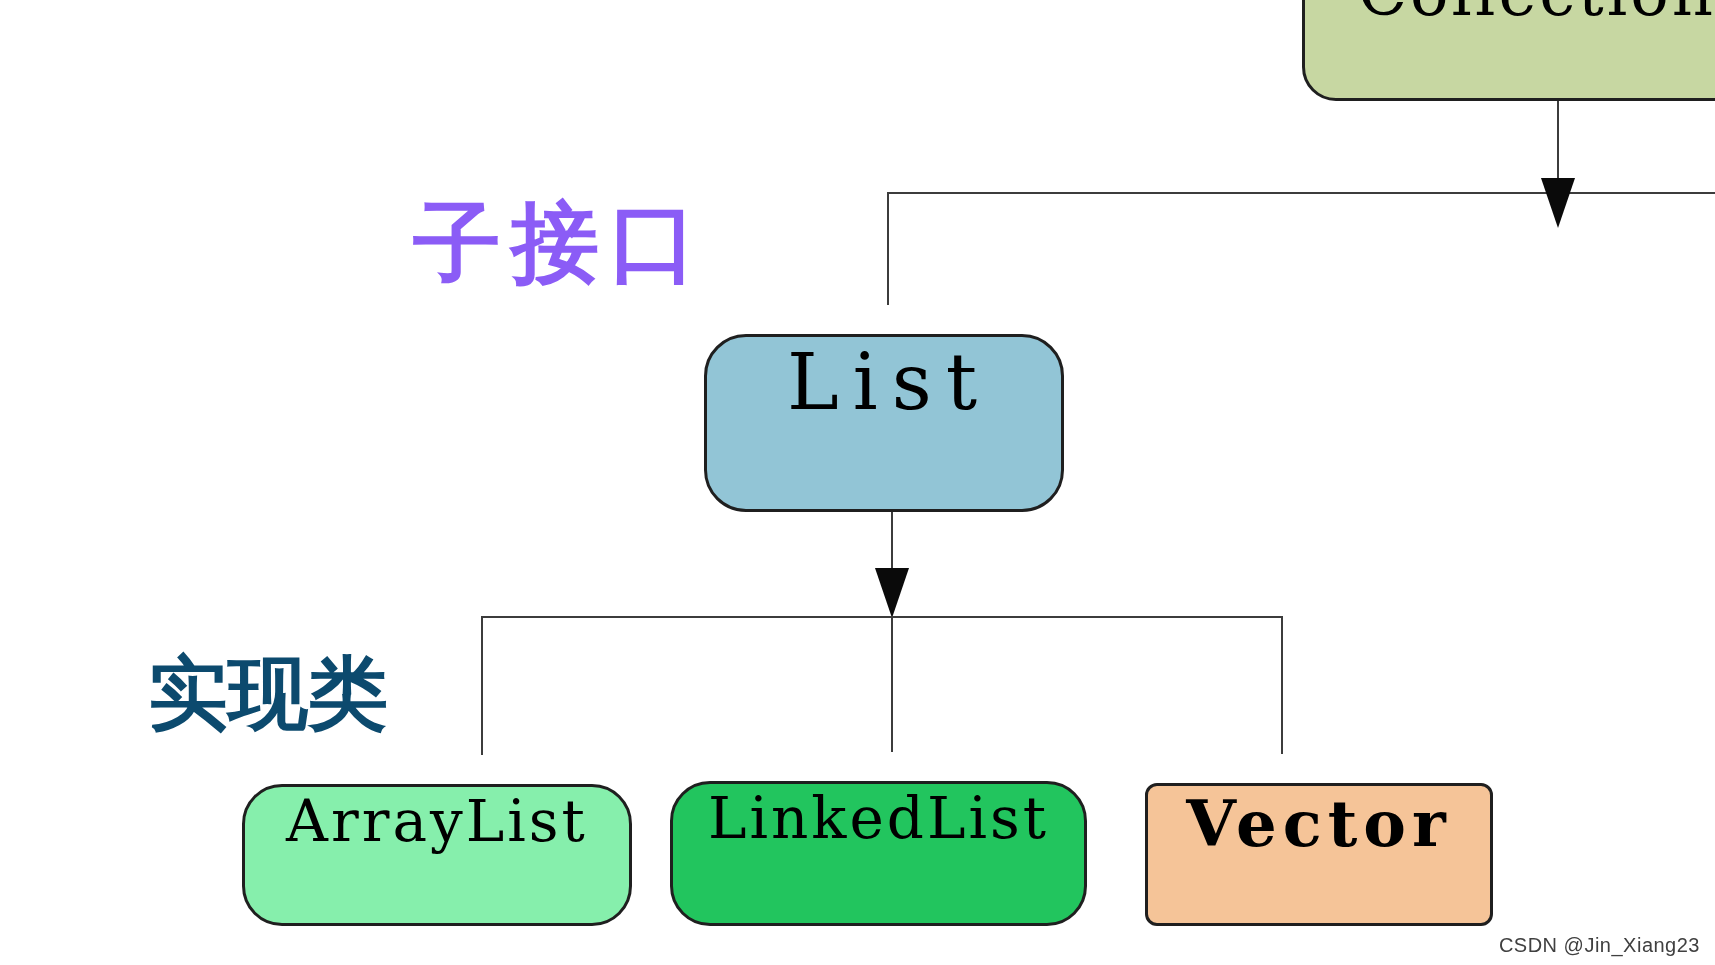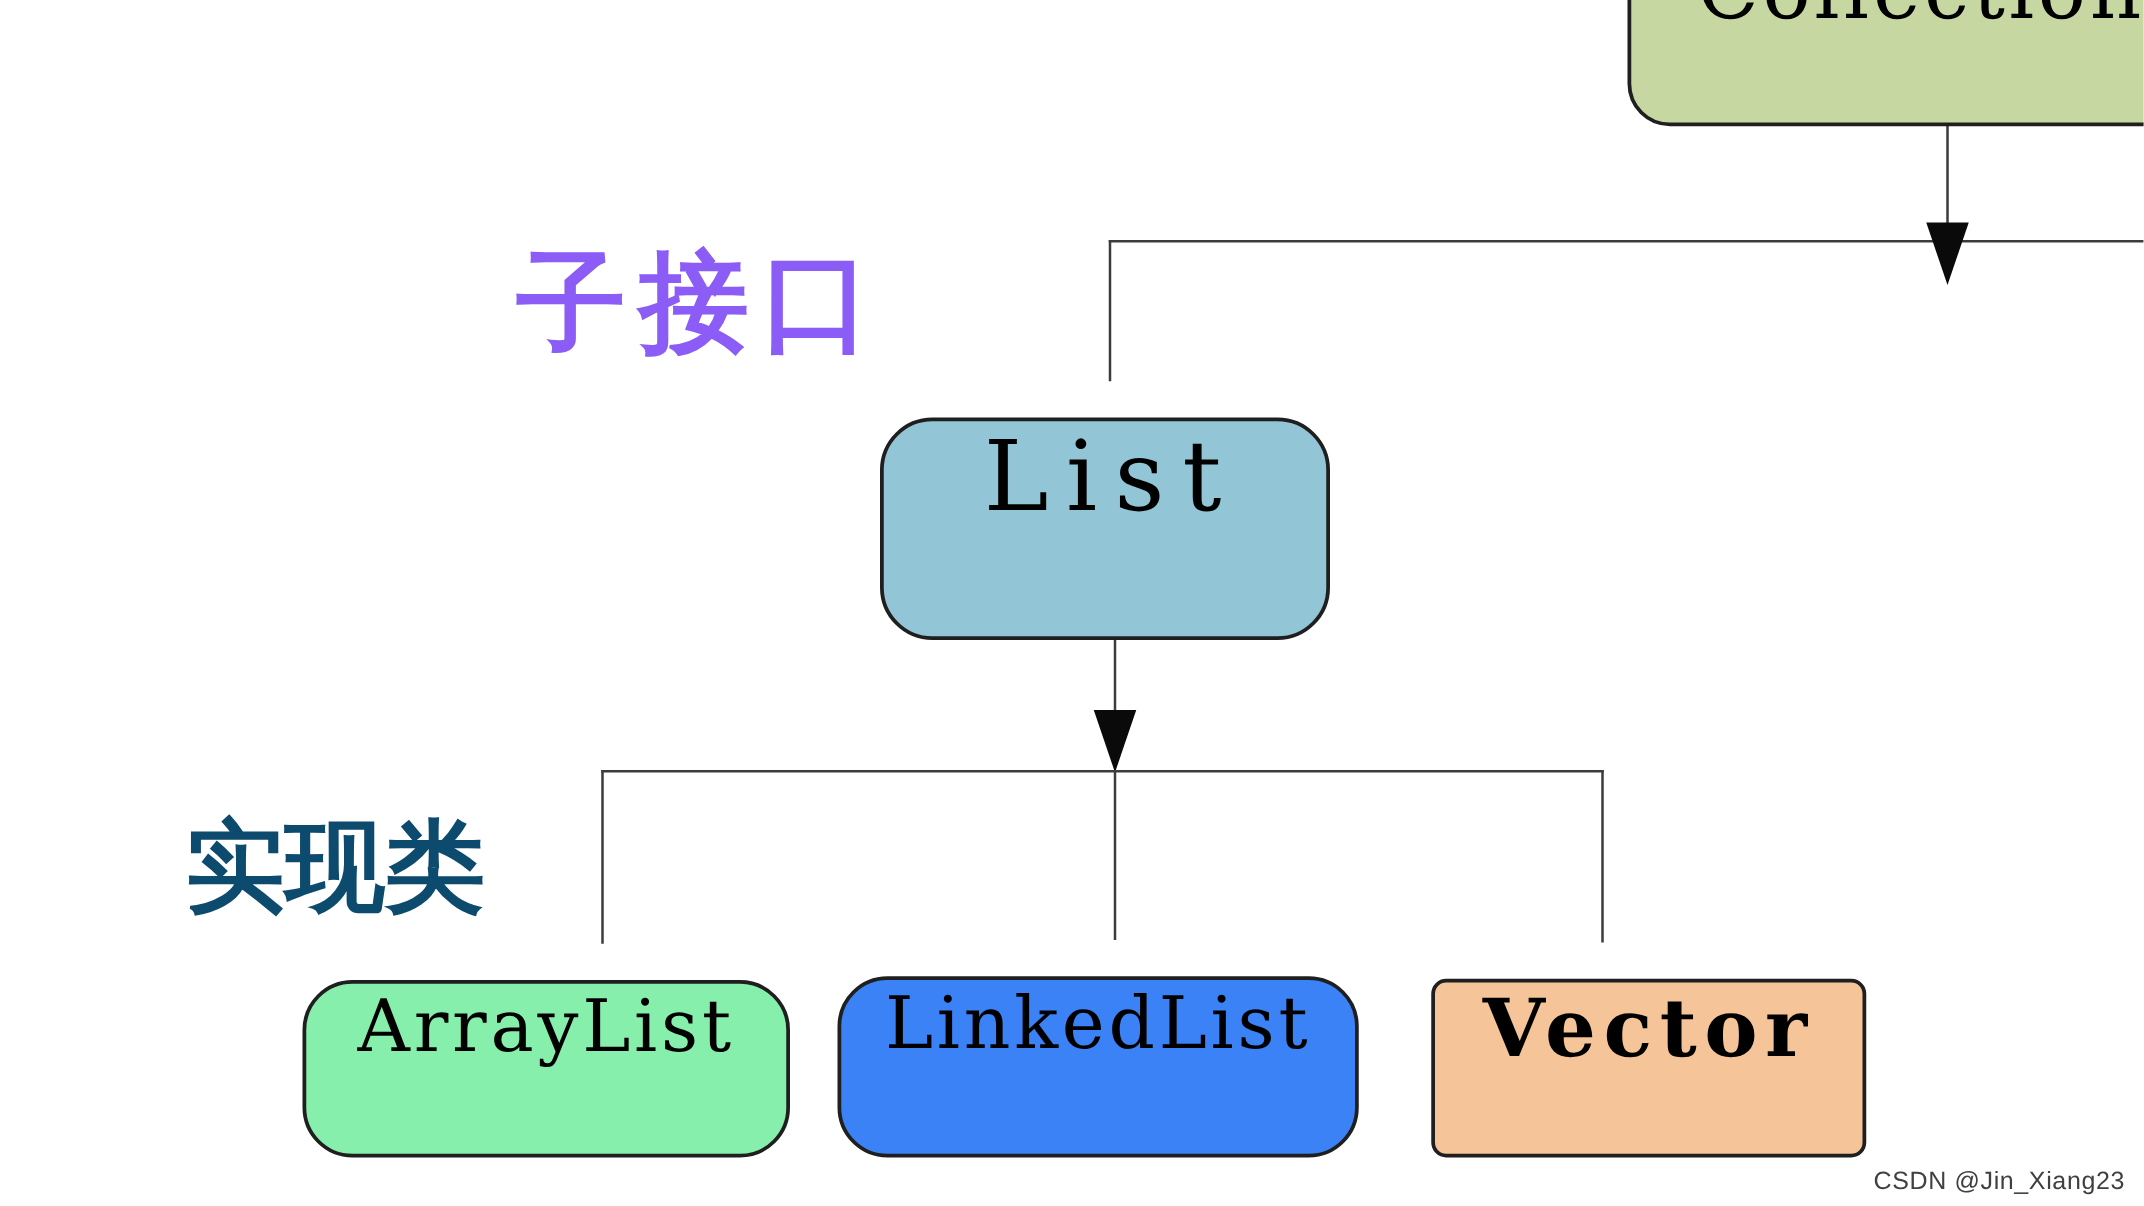--- a/index.html
+++ b/index.html
@@ -120,21 +120,21 @@
   </div>
 
   <div class="node" id="node-list" style="background-color: rgb(146, 197, 214);">
     <span>List</span>
   </div>
 
   <div class="node" id="node-arraylist" style="background-color: #86efac;">
     <span>ArrayList</span>
   </div>
 
-  <div class="node" id="node-linkedlist" style="background-color: #3b82f6;">
+  <div class="node" id="node-linkedlist" style="background-color: #22c55e;">
     <span>LinkedList</span>
   </div>
 
   <div class="node" id="node-vector" style="background-color: rgb(245, 196, 152);">
     <span>Vector</span>
   </div>
 
   <div class="red-label" id="label-sub-interface" style="color: #8b5cf6; font-family: Liberation Serif, serif;">子接口</div>
 
   <div class="red-label" id="label-impl-class" style="color: #0c4a6e;">实现类</div>

